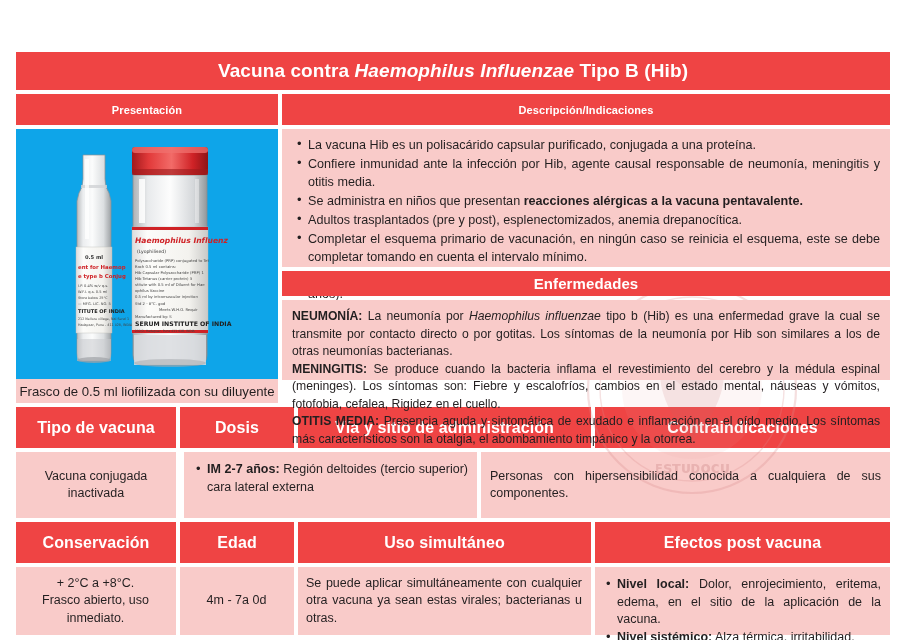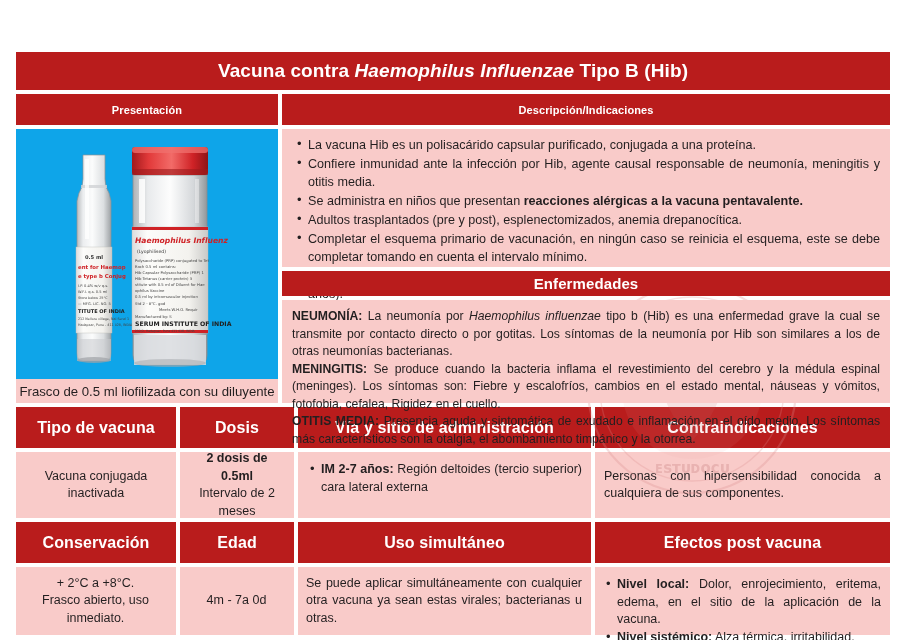--- a/index.html
+++ b/index.html
@@ -16,21 +16,21 @@
   .sheet {
     position: absolute;
     left: 16px;
     top: 52px;
     width: 874px;
     height: 533px;
   }
 
   
   .redbar {
-    background: #b91c1c;
+    background: #ef4444;
     color: #ffffff;
     text-align: left;
     font-weight: bold;
     letter-spacing: .1px;
     display: flex;
     align-items: center;
     justify-content: center;
     box-sizing: border-box;
   }
   .pink {
@@ -96,21 +96,21 @@
   }
   b, strong { font-weight: bold; }
 
   .enf-head { height: 25px; font-size: 15px; }
   .enf-body {
     padding: 8px 10px 6px 10px;
     font-size: 12.2px;
     line-height: 1.44;
     color: #231f20;
     text-align: justify;
-    height: 103px;
+    height: 80px;
     box-sizing: border-box;
     position: relative;
     z-index: 2;
   }
   .enf-body p { margin: 0; }
 
   
   .wm {
     position: absolute;
     left: 298px;
@@ -323,24 +323,20 @@
   </div>
 
   <div class="gap-v"></div>
 
   <div class="row">
     <div class="pink cell center body-1 c1">
       <span>Vacuna conjugada</span>
       <span>inactivada</span>
     </div>
     <div class="gap-h"></div>
-    <div class="pink cell center body-1 c2">
-      <b>2 dosis de 0.5ml</b>
-      <span>Intervalo de 2 meses</span>
-    </div>
     <div class="gap-h"></div>
     <div class="pink cell body-1 c3">
       <ul class="bl2">
         <li><b>IM 2-7 años:</b><span> Región deltoides (tercio superior) cara lateral externa</span></li>
       </ul>
     </div>
     <div class="gap-h"></div>
     <div class="pink cell just body-1 c4" style="display:flex;align-items:center;">
       <span>Personas con hipersensibilidad conocida a cualquiera de sus componentes.</span>
     </div>

